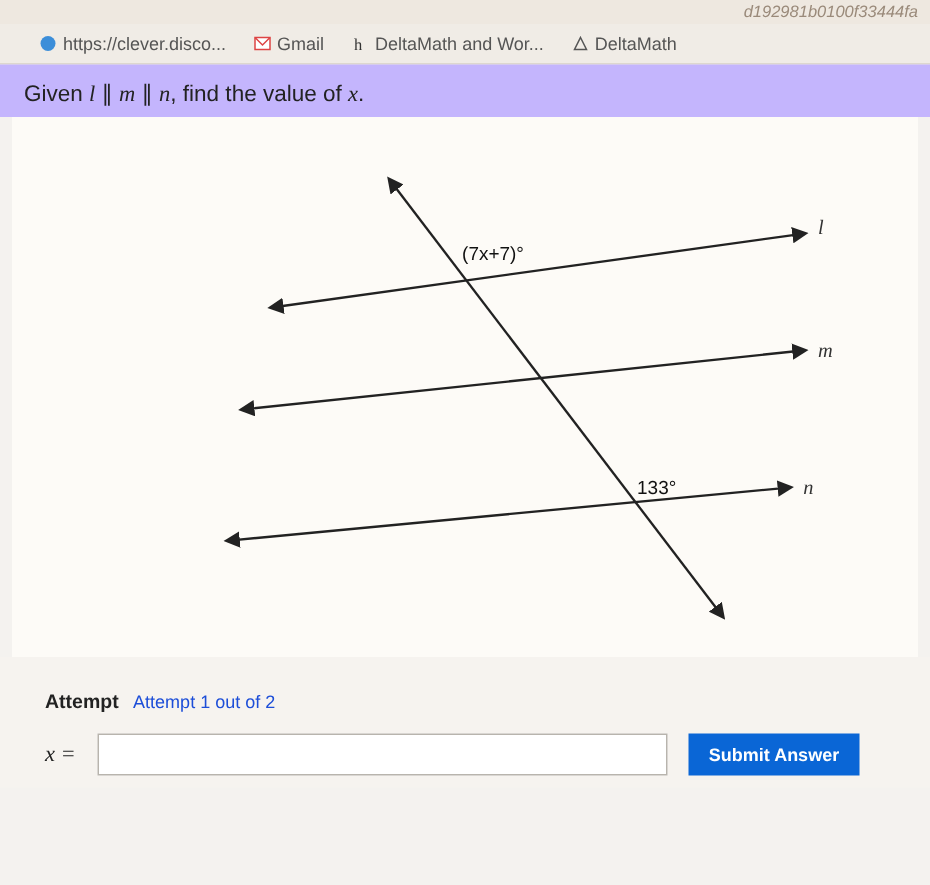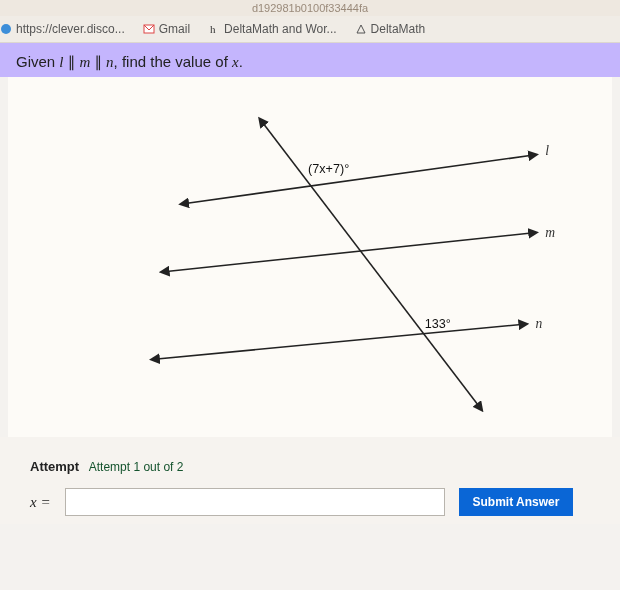--- a/index.html
+++ b/index.html
@@ -8,28 +8,29 @@
     background: #f4f2ef;
     width: 620px;
     height: 590px;
     overflow: hidden;
     color: #222;
   }
   .url-bar {
     font-size: 11px;
     color: #9a8a7a;
     padding: 2px 8px;
-    text-align: center;
+    text-align: right;
     background: #eee8e0;
+    font-style: italic;
   }
   .bookmarks {
     display: flex;
     gap: 18px;
     align-items: center;
-    padding: 6px 0;
+    padding: 6px 26px;
     font-size: 12px;
     color: #555;
     background: #f0ece6;
     border-bottom: 1px solid #ddd7cf;
   }
   .bookmarks .bm { display:flex; align-items:center; gap:4px; }
   .favicon { width:12px; height:12px; display:inline-flex; align-items:center; justify-content:center; }
   .problem {
     padding: 10px 16px 6px;
     font-size: 15px;
@@ -42,21 +43,21 @@
     padding: 10px 0 0;
     height: 360px;
     position: relative;
   }
   svg.diagram { width:100%; height:100%; }
   .answer-area {
     padding: 22px 30px 8px;
     background: #f6f3ef;
   }
   .answer-label { font-size: 13px; }
-  .answer-label .attempt { color:#14532d; font-weight:400; margin-left:6px; font-size:12px; }
+  .answer-label .attempt { color:#1d4ed8; font-weight:400; margin-left:6px; font-size:12px; }
   .input-row {
     display:flex; align-items:center; gap:14px;
     margin-top:14px;
   }
   .x-eq { font-family:'Times New Roman', serif; font-style:italic; font-size:15px; }
   .ans-input {
     flex: 0 0 380px;
     height: 28px;
     border: 1px solid #b8b4ad;
     background:#fff;

